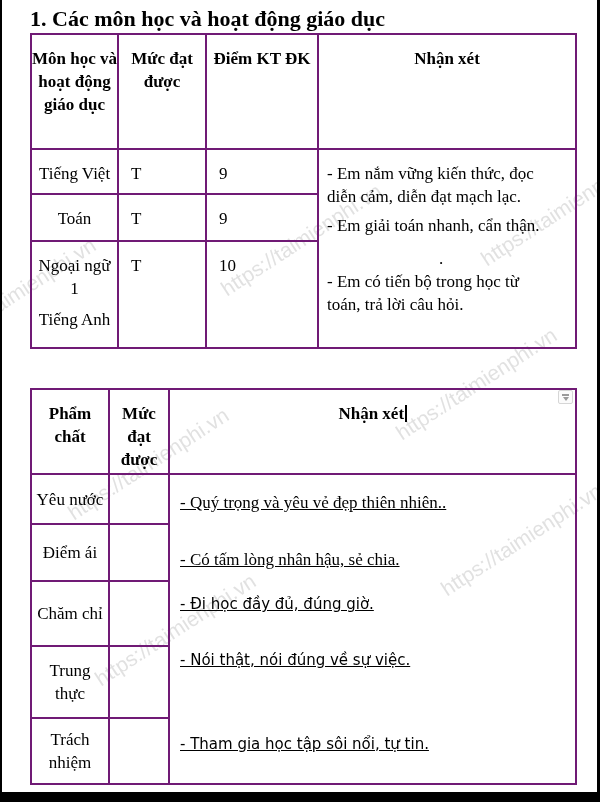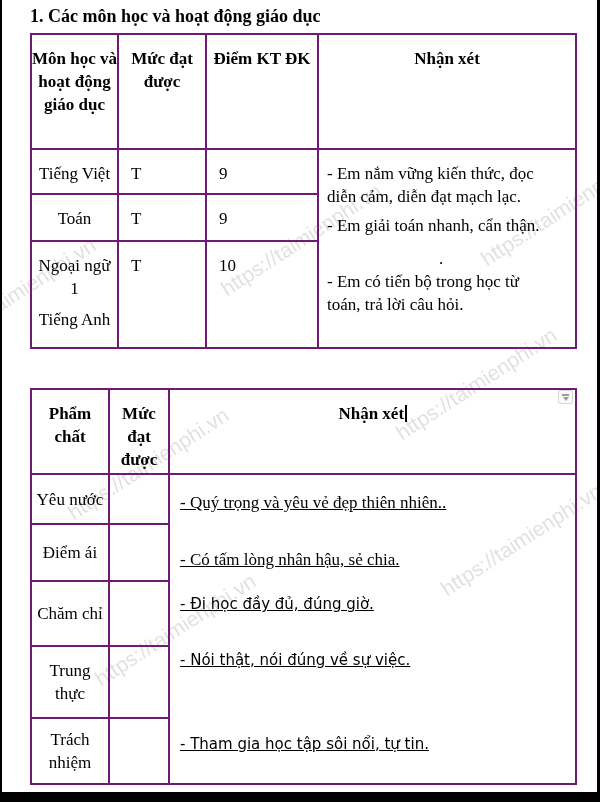--- a/index.html
+++ b/index.html
@@ -33,21 +33,21 @@
   .wm1 { left:468px; top:198px; }
   .wm2 { left:208px; top:228px; }
   .wm3 { left:-78px; top:282px; }
   .wm4 { left:383px; top:372px; }
   .wm5 { left:55px;  top:452px; }
   .wm6 { left:428px; top:528px; }
   .wm7 { left:82px;  top:618px; }
 
   .heading {
     position:absolute; left:30px;
-    font-size:18px; font-weight:bold;
+    font-size:22px; font-weight:bold;
     z-index:2;
   }
   .h1 { top:6px; }
   .h2 { top:354px; }
 
   table {
     position:absolute; left:30px;
     border-collapse:collapse;
     table-layout:fixed;
     width:545px;

